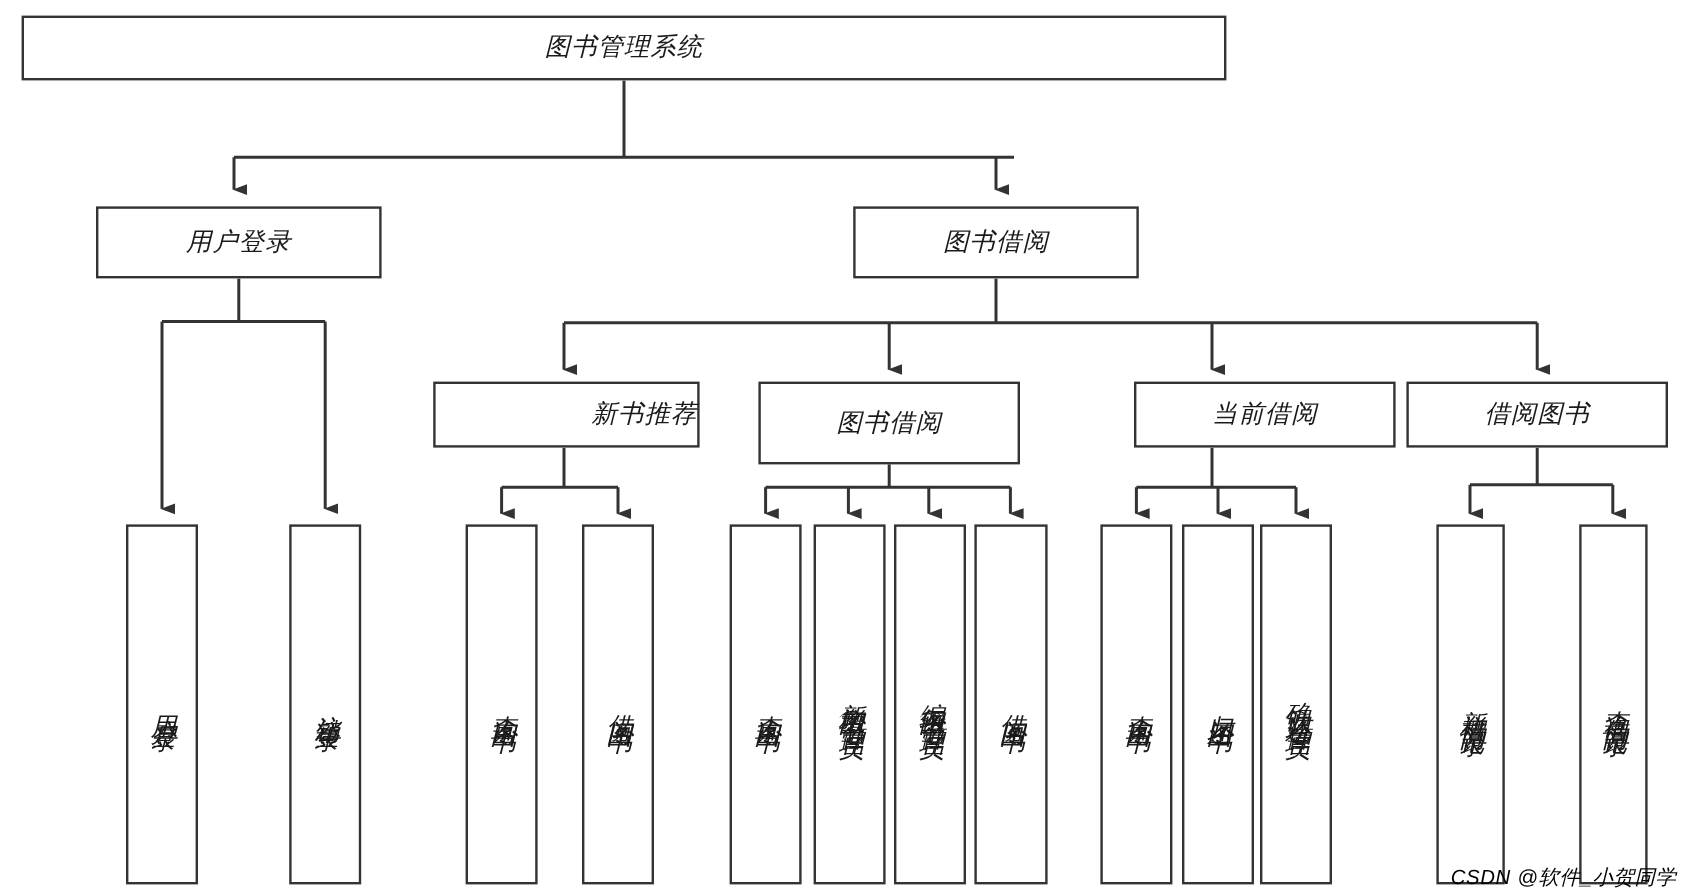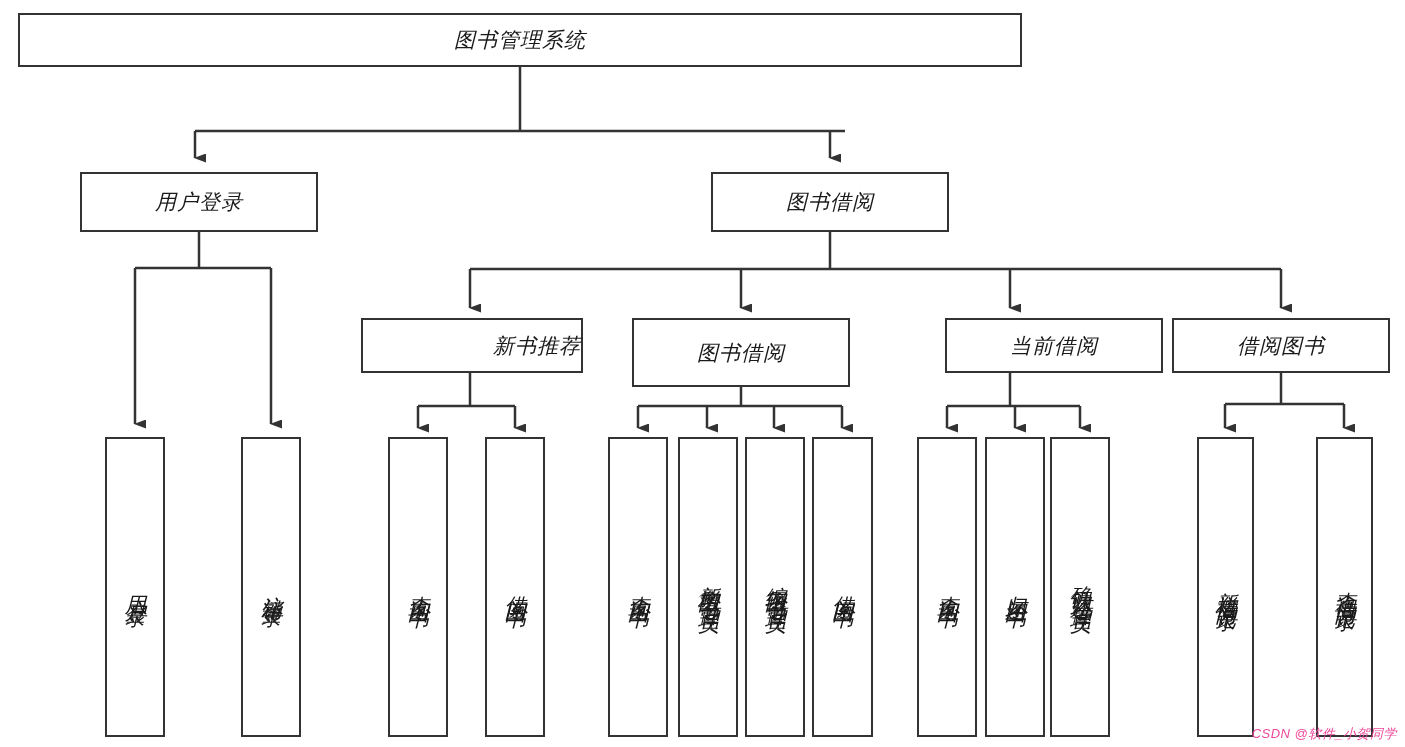--- a/index.html
+++ b/index.html
@@ -51,22 +51,22 @@
   }
   .node.vert .label {
     writing-mode: vertical-rl;
     text-orientation: upright;
     white-space: nowrap;
   }
   .watermark {
     position: absolute;
     right: 8px;
     bottom: 4px;
-    font-size: 13px;
-    color: #ec4899;
+    font-size: 17px;
+    color: #000000;
     letter-spacing: 0.5px;
     white-space: nowrap;
   }
 </style>
 </head>
 <body>
 
 <div id="canvas">
 
   <svg class="edges" viewBox="0 0 1405 747">

